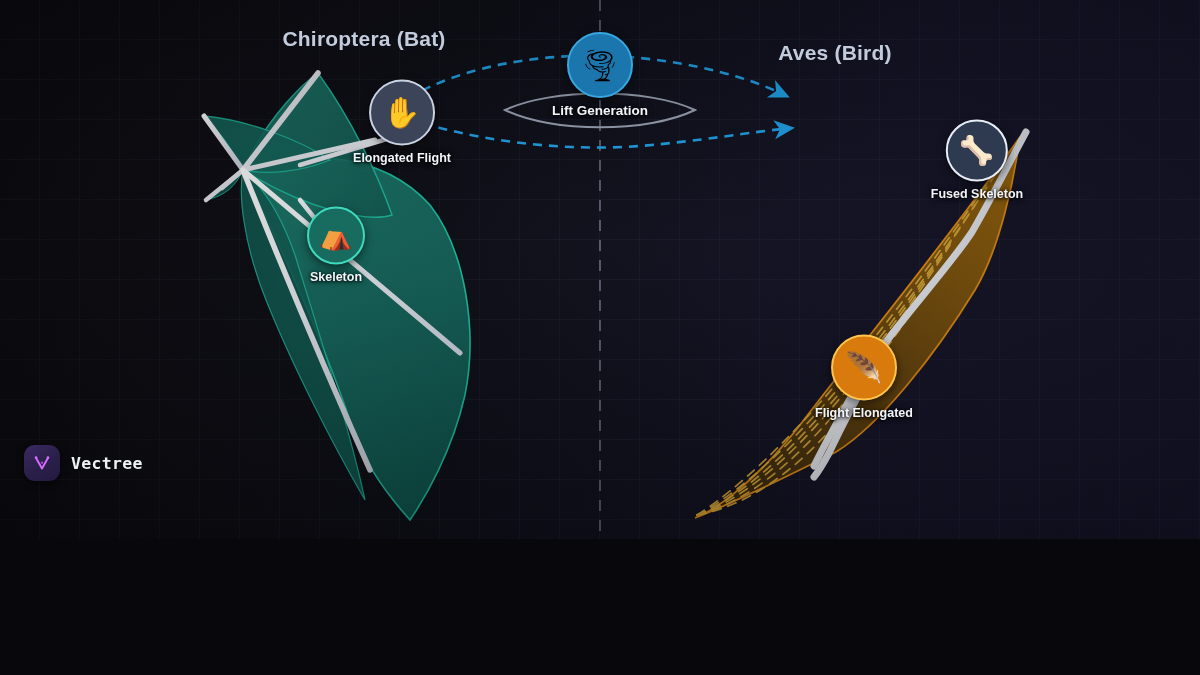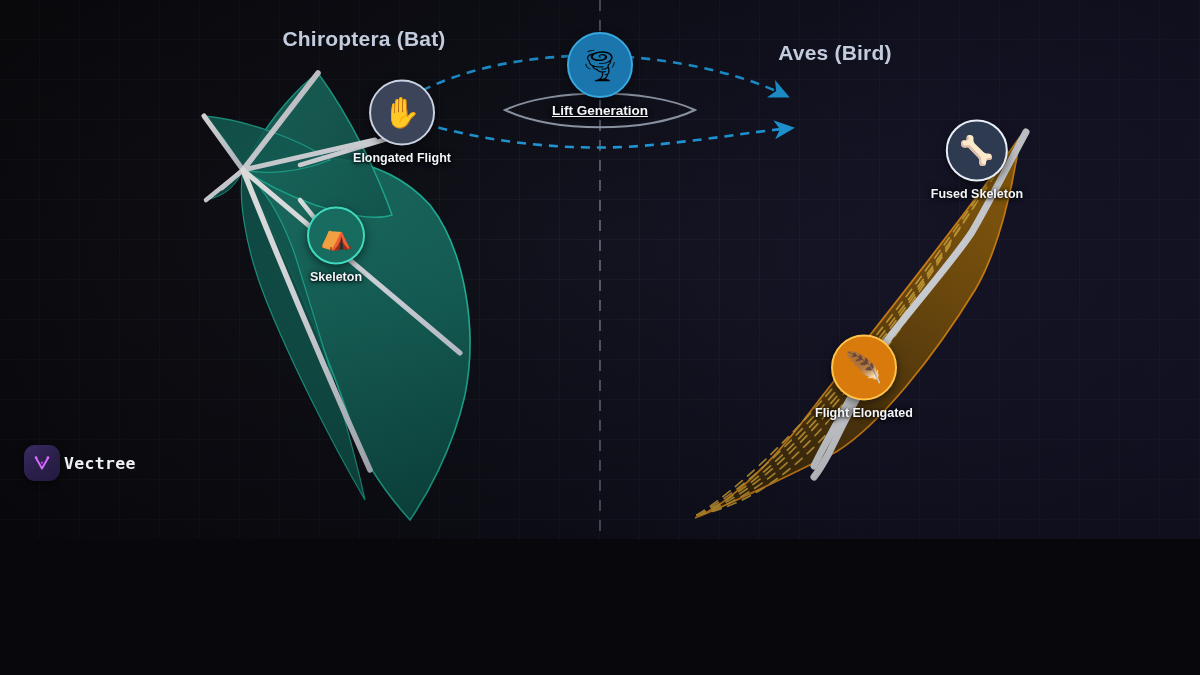--- a/index.html
+++ b/index.html
@@ -73,30 +73,30 @@
     user-select: none;
   }
   .node-label {
     margin-top: 5px;
     font-size: 12.5px;
     font-weight: bold;
     color: #f2f5fa;
     white-space: nowrap;
     text-shadow: 0 1px 3px rgba(0,0,0,0.95), 0 0 6px rgba(0,0,0,0.8);
   }
-  .node-label.lg { font-size: 13.5px; text-decoration: underline; }
+  .node-label.lg { font-size: 13.5px; }
 
   
   #brand {
     position: absolute;
     left: 24px;
     top: 445px;
     display: flex;
     align-items: center;
-    gap: 4px;
+    gap: 11px;
   }
   #brand-mark {
     width: 36px;
     height: 36px;
     border-radius: 11px;
     background: linear-gradient(145deg, #3b2a63 0%, #2a1f49 55%, #241a40 100%);
     display: flex;
     align-items: center;
     justify-content: center;
     box-shadow: 0 2px 7px rgba(0,0,0,0.6);

